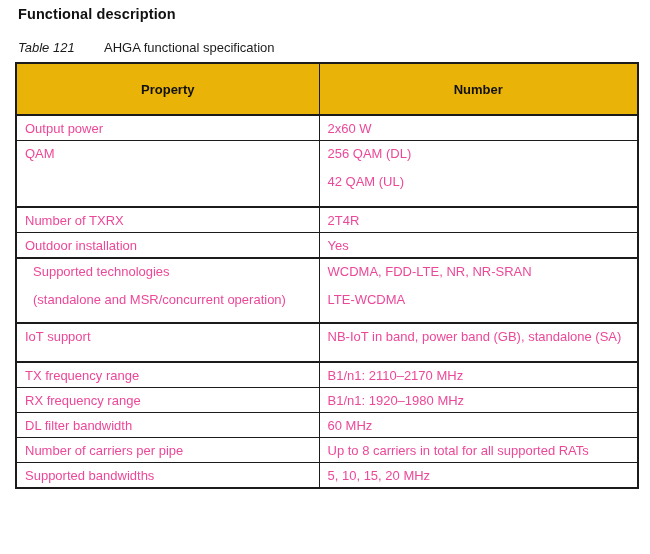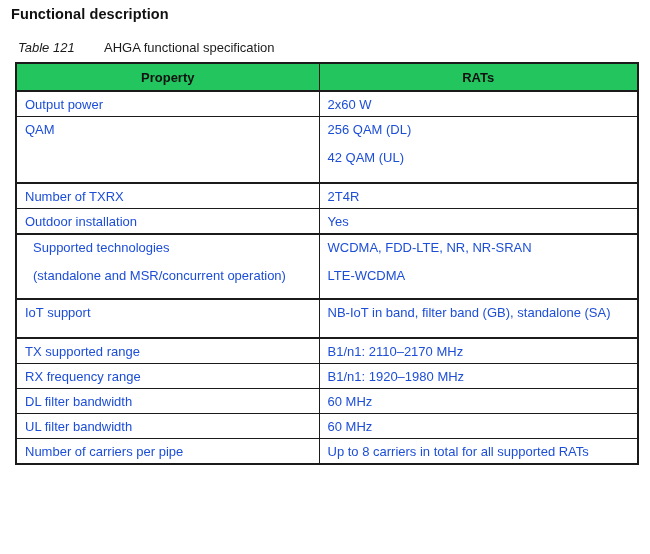--- a/index.html
+++ b/index.html
@@ -13,21 +13,21 @@
     color: #1b1b1b;
     -webkit-font-smoothing: antialiased;
   }
   .page {
     position: relative;
     width: 650px;
     height: 554px;
   }
   .heading {
     position: absolute;
-    left: 11px;
+    left: 18px;
     top: 6px;
     font-size: 14.5px;
     font-weight: bold;
     color: #111111;
     letter-spacing: 0.1px;
   }
   .caption {
     position: absolute;
     left: 18px;
     top: 40px;
@@ -49,37 +49,37 @@
     top: 62px;
     width: 622px;
     border-collapse: collapse;
     table-layout: fixed;
     border: 2px solid #1b1b1b;
     font-size: 13px;
   }
   col.col-prop { width: 303px; }
   col.col-val  { width: 319px; }
   table.spec th {
-    background: #22c55e;
+    background: #eab308;
     font-weight: bold;
     text-align: center;
     vertical-align: middle;
     height: 26px;
     border: 1px solid #1b1b1b;
     border-bottom-width: 2px;
     font-size: 13px;
     color: #111111;
-    padding: 0;
+    padding: 12px;
   }
   table.spec td {
     border: 1px solid #1b1b1b;
     vertical-align: top;
     padding: 4px 8px 3px 8px;
     line-height: 17px;
-    color: #1d4ed8;
+    color: #ec4899;
     overflow: hidden;
   }
   table.spec td p {
     margin: 0 0 11px 0;
   }
   table.spec td p:last-child {
     margin-bottom: 0;
   }
   tr.thick-bottom td {
     border-bottom-width: 2px;
@@ -98,21 +98,21 @@
   </div>
 
   <table class="spec">
     <colgroup>
       <col class="col-prop">
       <col class="col-val">
     </colgroup>
     <thead>
       <tr>
         <th>Property</th>
-        <th>RATs</th>
+        <th>Number</th>
       </tr>
     </thead>
     <tbody>
         <tr>
           <td>
             <p>Output power</p>
           </td>
           <td>
             <p>2x60 W</p>
           </td>
@@ -150,26 +150,26 @@
           <td style="height: 56px;">
             <p>WCDMA, FDD-LTE, NR, NR-SRAN</p>
             <p>LTE-WCDMA</p>
           </td>
         </tr>
         <tr class="thick-bottom">
           <td style="height: 30px;">
             <p>IoT support</p>
           </td>
           <td style="height: 30px;">
-            <p>NB-IoT in band, filter band (GB), standalone (SA)</p>
-          </td>
-        </tr>
-        <tr>
-          <td>
-            <p>TX supported range</p>
+            <p>NB-IoT in band, power band (GB), standalone (SA)</p>
+          </td>
+        </tr>
+        <tr>
+          <td>
+            <p>TX frequency range</p>
           </td>
           <td>
             <p>B1/n1: 2110–2170 MHz</p>
           </td>
         </tr>
         <tr>
           <td>
             <p>RX frequency range</p>
           </td>
           <td>
@@ -179,30 +179,30 @@
         <tr>
           <td>
             <p>DL filter bandwidth</p>
           </td>
           <td>
             <p>60 MHz</p>
           </td>
         </tr>
         <tr>
           <td>
-            <p>UL filter bandwidth</p>
-          </td>
-          <td>
-            <p>60 MHz</p>
-          </td>
-        </tr>
-        <tr>
-          <td>
             <p>Number of carriers per pipe</p>
           </td>
           <td>
             <p>Up to 8 carriers in total for all supported RATs</p>
+          </td>
+        </tr>
+        <tr>
+          <td>
+            <p>Supported bandwidths</p>
+          </td>
+          <td>
+            <p>5, 10, 15, 20 MHz</p>
           </td>
         </tr>
       </tbody>
   </table>
 
 </div>
 
 </body></html>

